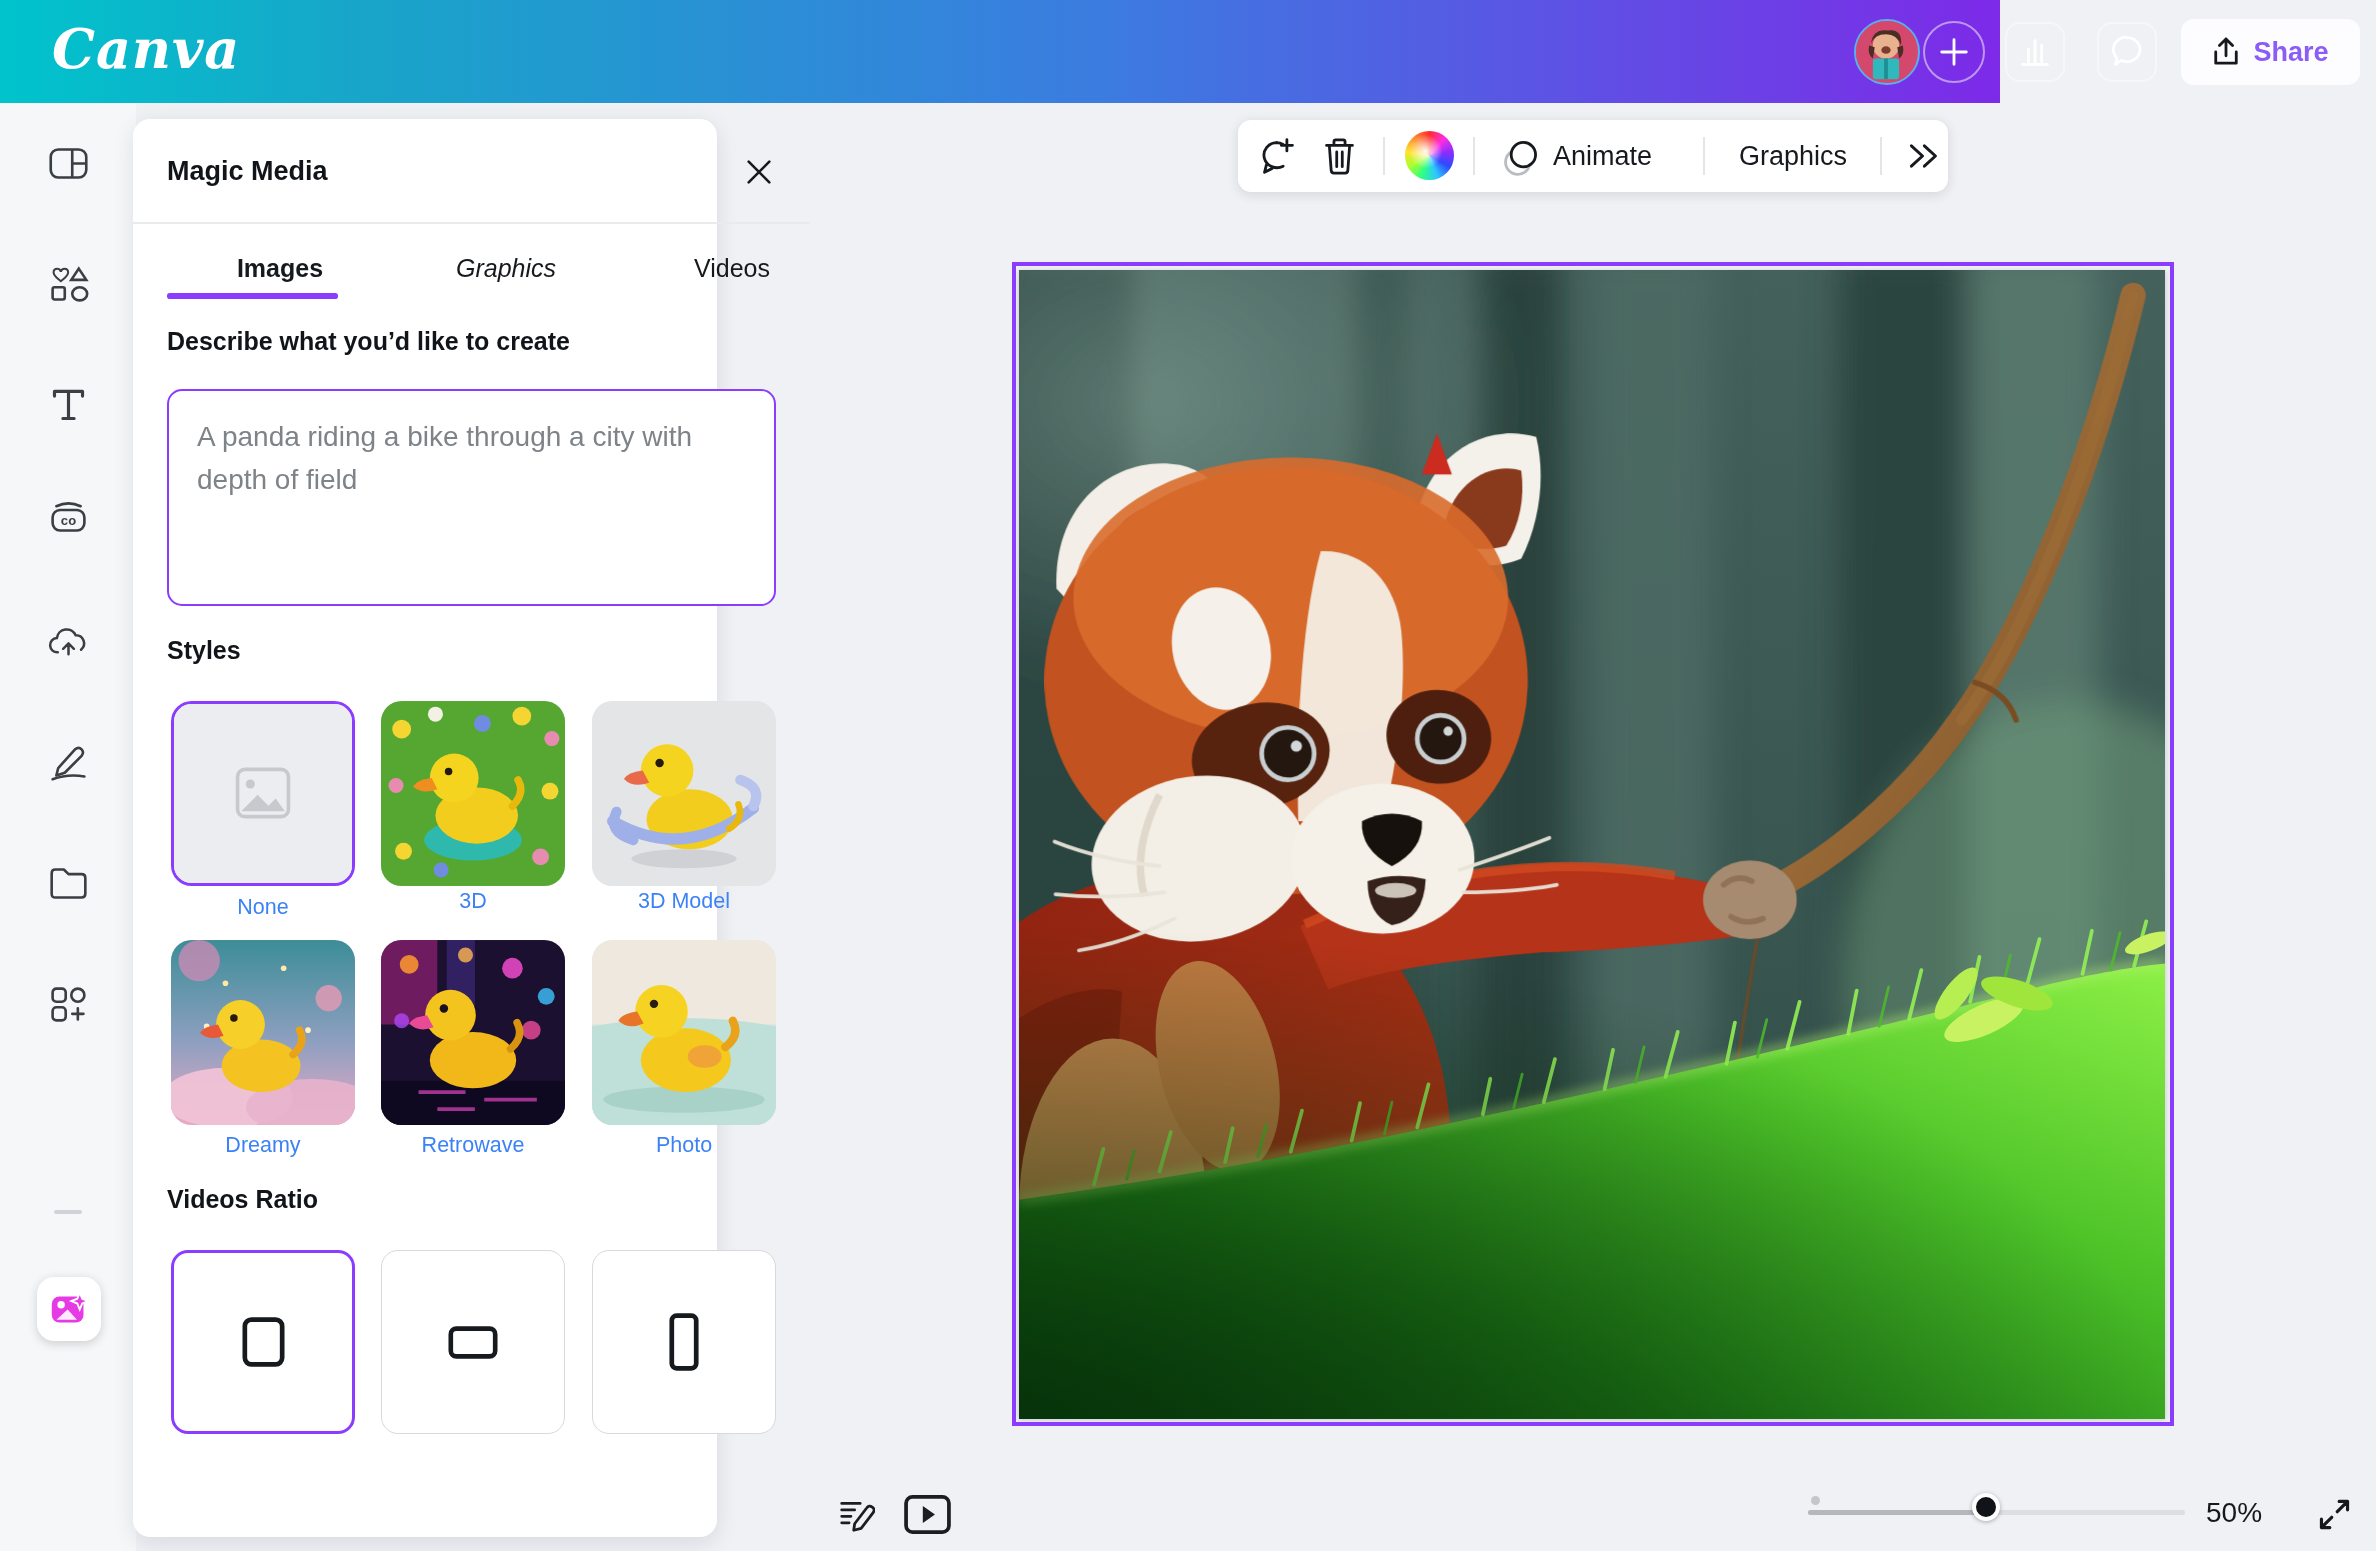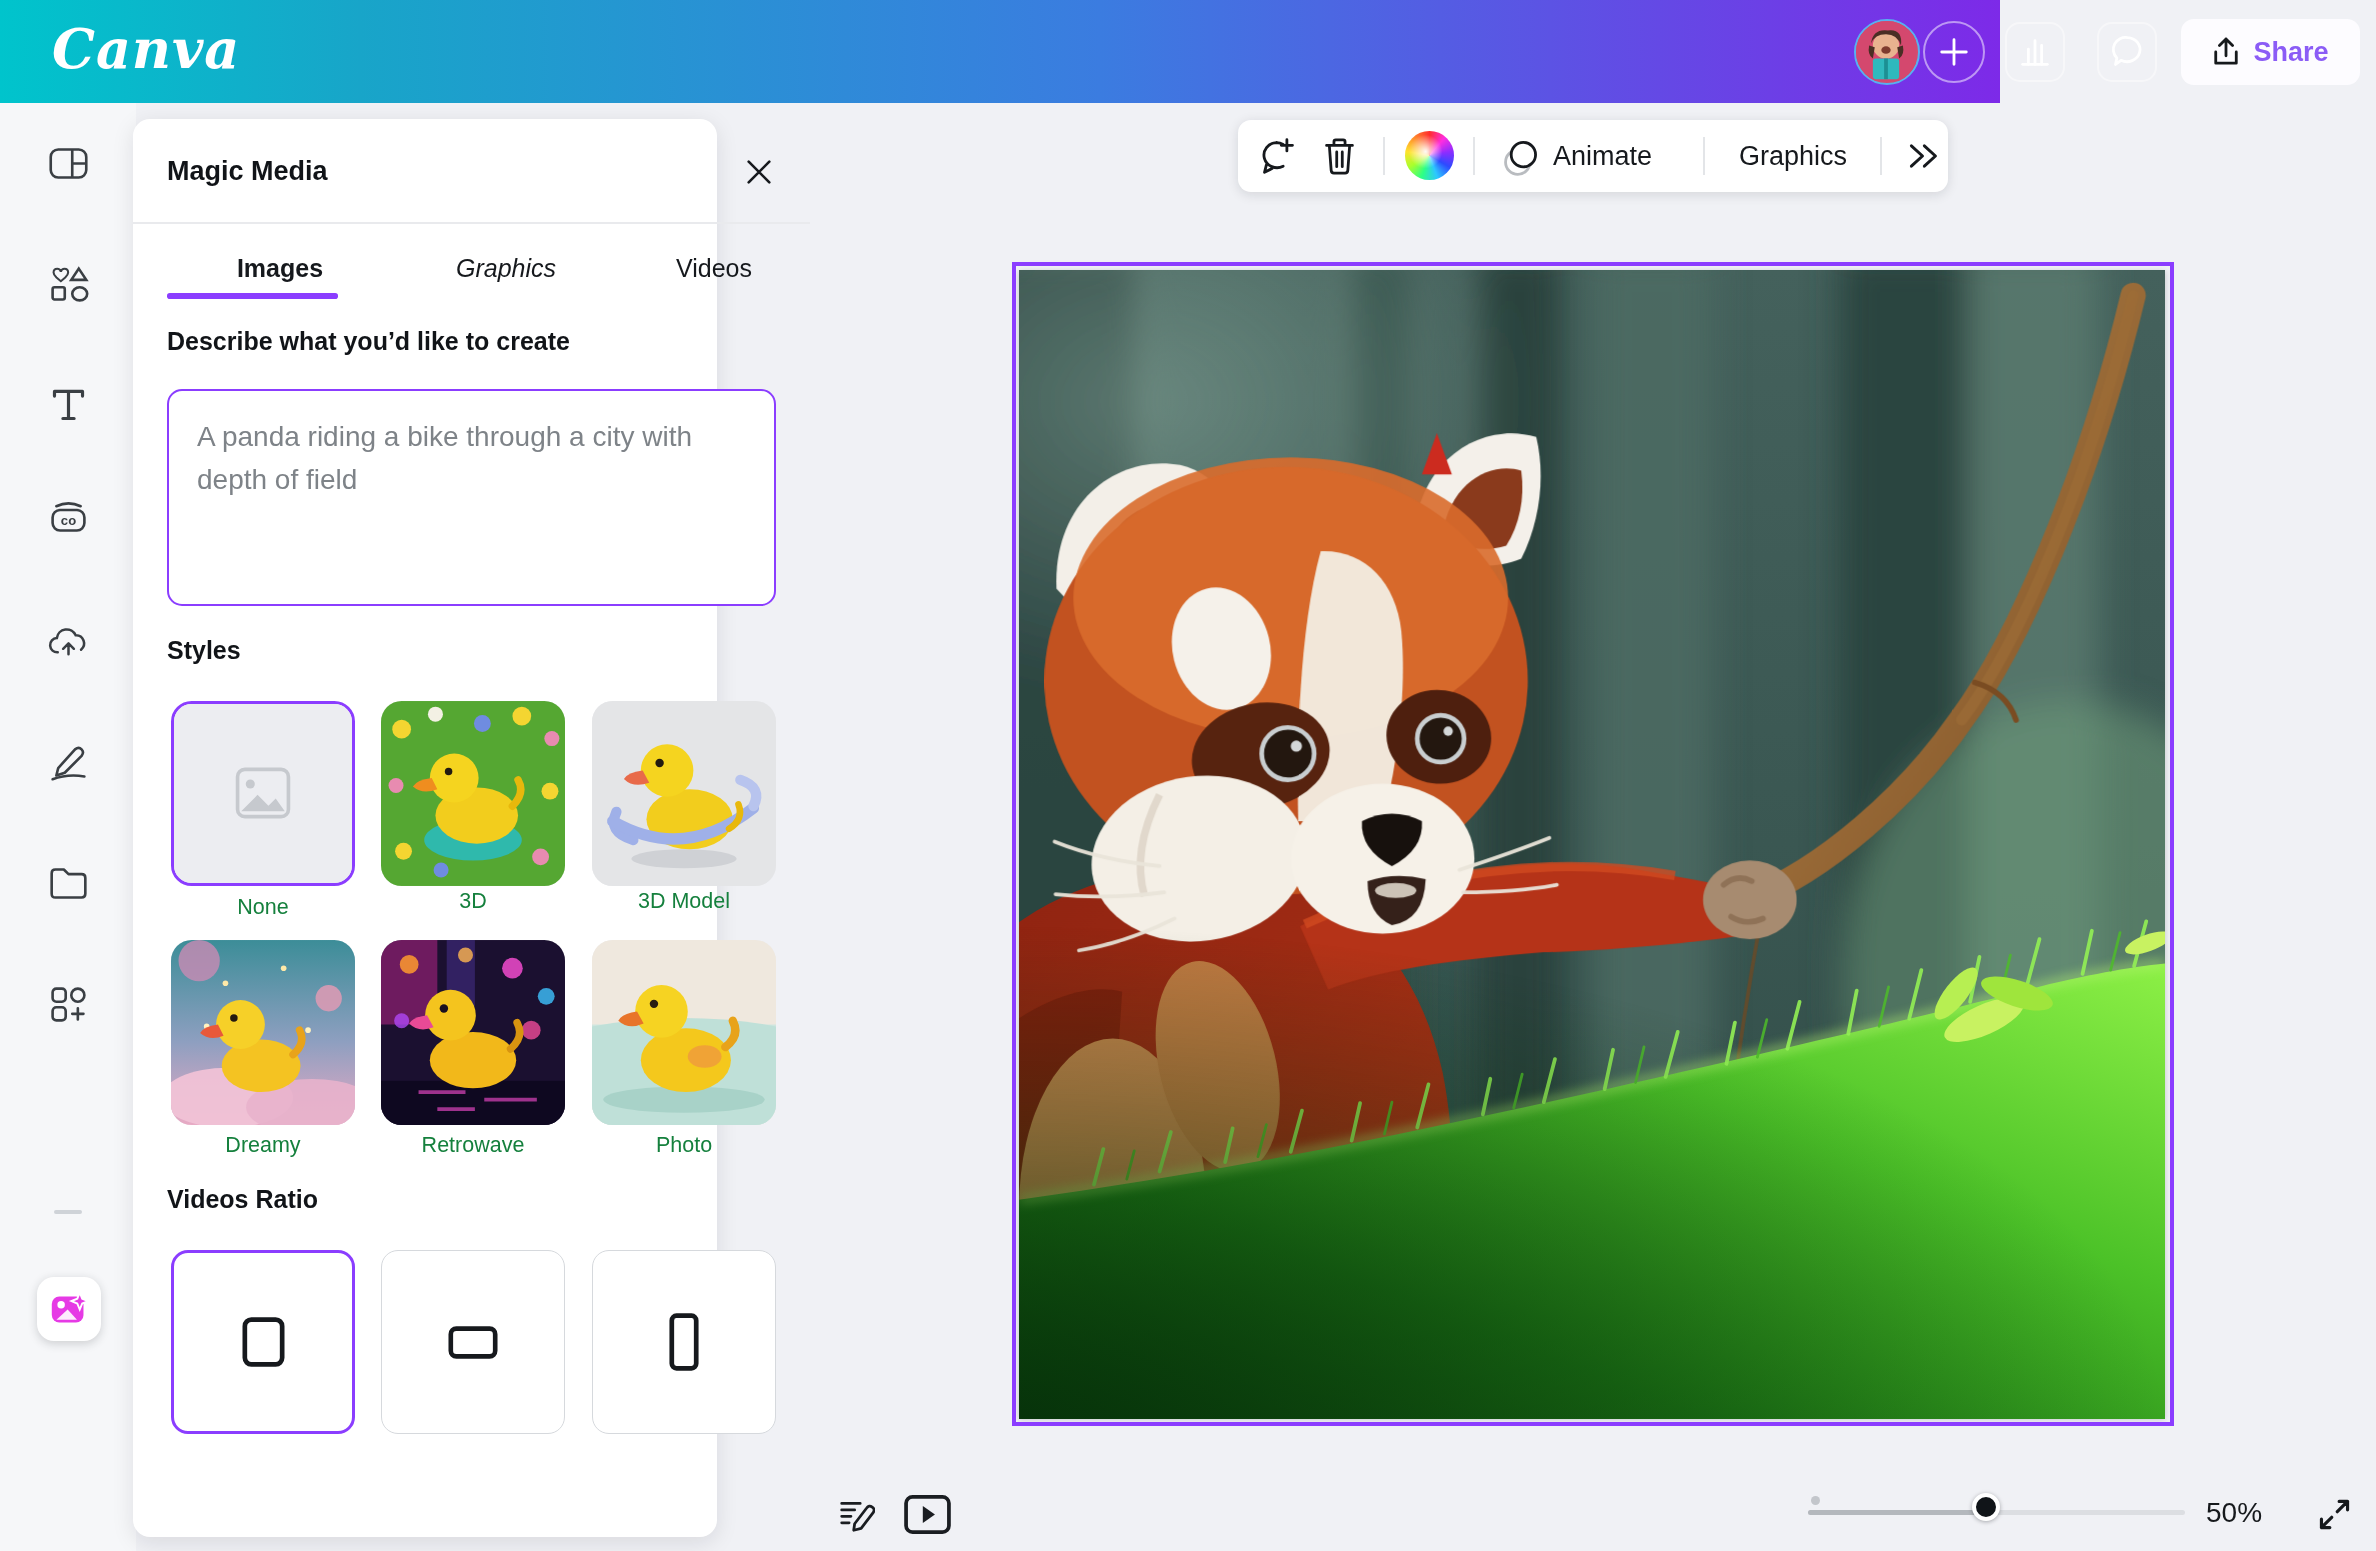--- a/index.html
+++ b/index.html
@@ -41,21 +41,21 @@
   #tab-underline{left:34px;top:174px;width:171px;height:5.6px;border-radius:2.8px;background:#8b3dff;}
   #describe-label{left:34px;top:208px;font-size:25px;font-weight:700;color:#111418;}
   #prompt{left:34px;top:270px;width:609px;height:217px;border:2.8px solid #8b3dff;border-radius:15px;
     resize:none;outline:none;padding:24px 28px;font-size:28px;line-height:1.55;color:#33383d;}
   #prompt::placeholder{color:#7e8388;}
   #styles-label{left:34px;top:517px;font-size:25px;font-weight:700;color:#111418;}
   .style-card{width:184px;height:185px;border-radius:20.6px;overflow:hidden;cursor:pointer;
     background:#ecedf1;}
   .style-card.selected{border:3.7px solid #8b3dff;}
   .style-card svg{display:block;width:100%;height:100%;}
-  .style-label{width:184px;text-align:center;font-size:21.5px;color:#15803d;}
+  .style-label{width:184px;text-align:center;font-size:21.5px;color:#3b82f6;}
   #aspect-label{left:34px;top:1066px;font-size:25px;font-weight:700;color:#111418;}
   .aspect-card{width:184px;height:184px;background:#fff;border:1.9px solid #d6d9dd;border-radius:17px;
     display:flex;align-items:center;justify-content:center;cursor:pointer;}
   .aspect-card.selected{border:3.7px solid #8b3dff;}
 
   
   #toolbar{left:1238px;top:120px;width:710px;height:72px;background:#ffffff;border-radius:13px;
     box-shadow:0 2.8px 11.2px rgba(20,24,30,.12);}
   .tool-div{top:17px;width:1.9px;height:38px;background:#e3e5e8;}
   .tool-txt{top:0;height:72px;display:flex;align-items:center;font-size:27px;color:#16191d;cursor:pointer;}
@@ -207,21 +207,21 @@
     <div id="panel-title" class="abs">Magic Media</div>
     <div id="panel-close" class="abs">
       <svg width="30" height="30" viewBox="0 0 32 32">
         <path d="M5 5 L27 27 M27 5 L5 27" stroke="#16191d" stroke-width="2.8" stroke-linecap="round"></path>
       </svg>
     </div>
     <div id="panel-hr" class="abs"></div>
 
     <div class="tab abs" style="left:34px;font-weight:600;">Images</div>
     <div class="tab abs" style="left:260px;font-style:italic;">Graphics</div>
-    <div class="tab abs" style="left:468px;">Videos</div>
+    <div class="tab abs" style="left:486px;">Videos</div>
     <div id="tab-underline" class="abs"></div>
 
     <div id="describe-label" class="abs">Describe what you’d like to create</div>
     <textarea id="prompt" class="abs" placeholder="A panda riding a bike through a city with depth of field" style=""></textarea>
 
     <div id="styles-label" class="abs">Styles</div>
 
     <div class="style-card selected abs" style="left:38px;top:582px;">
       <svg viewBox="0 0 196 197">
         <rect width="196" height="197" fill="#ecedf1"></rect>

